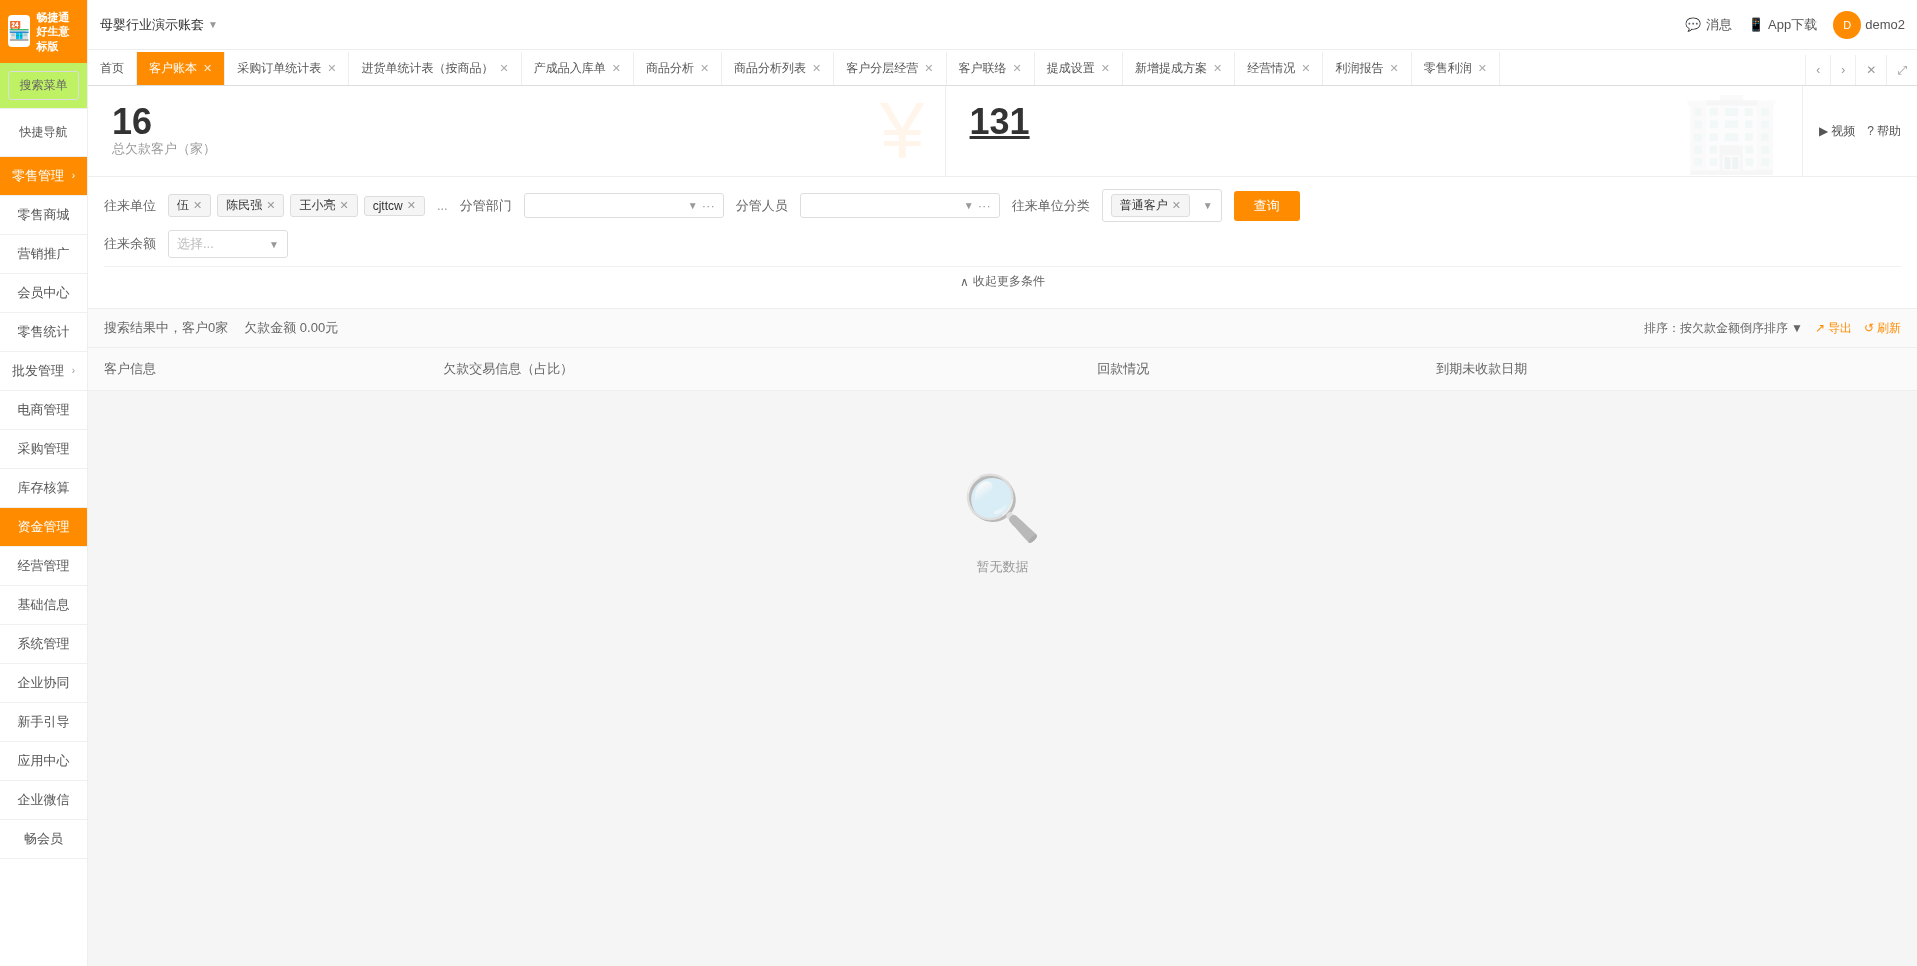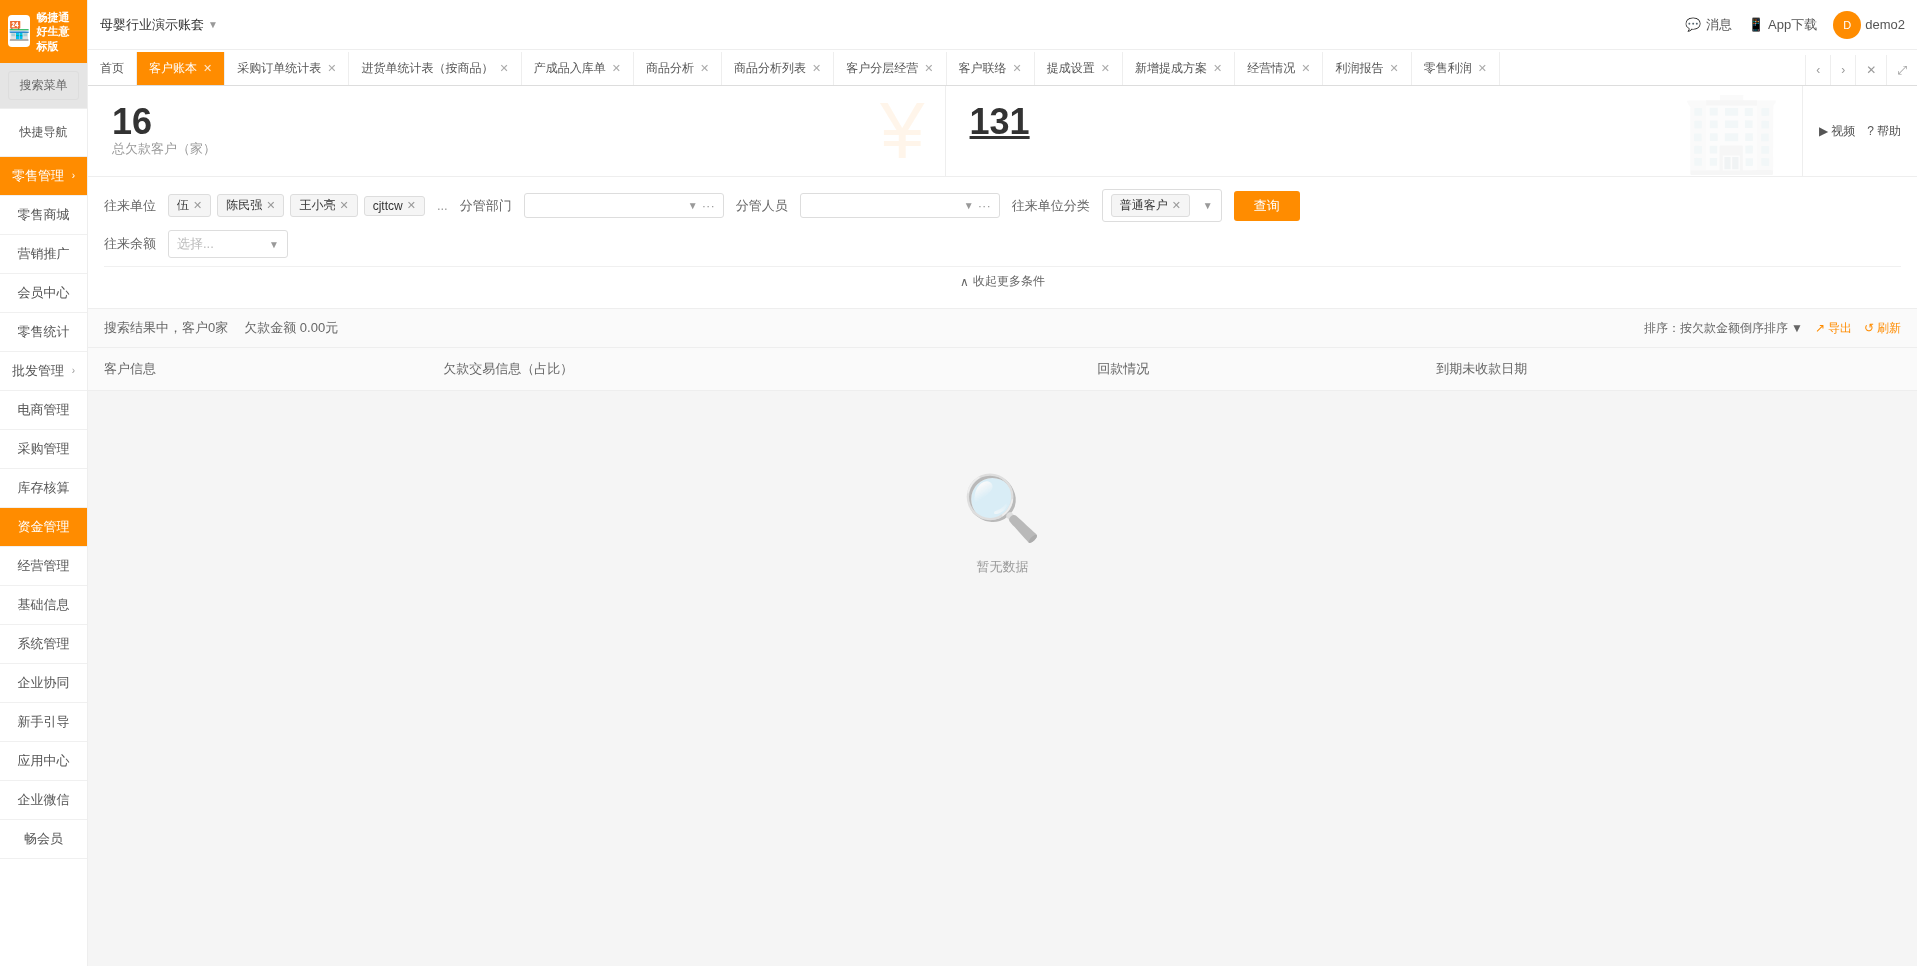--- a/index.html
+++ b/index.html
@@ -8,21 +8,21 @@
     
     .app-wrapper { display: flex; height: 100%; }
     .sidebar { width: 88px; background: #fff; display: flex; flex-direction: column; border-right: 1px solid #eee; flex-shrink: 0; }
     .main-area { flex: 1; display: flex; flex-direction: column; overflow: hidden; }
 
     
     .sidebar-logo { background: #ff8c00; padding: 10px 8px; display: flex; align-items: center; gap: 6px; min-height: 50px; }
     .sidebar-logo-icon { width: 32px; height: 32px; background: #fff; border-radius: 4px; display: flex; align-items: center; justify-content: center; font-size: 18px; }
     .sidebar-logo-text { color: #fff; font-size: 11px; line-height: 1.3; font-weight: bold; }
 
-    .sidebar-search { padding: 8px; background: #e5e5e5; border-bottom: 1px solid #eee; }
+    .sidebar-search { padding: 8px; background: #bef264; border-bottom: 1px solid #eee; }
     .sidebar-search-btn { width: 100%; background: none; border: 1px solid #ddd; border-radius: 3px; padding: 5px 4px; font-size: 12px; cursor: pointer; color: #666; text-align: center; }
 
     .sidebar-nav-btn { padding: 8px; border-bottom: 1px solid #eee; }
     .sidebar-nav-item { width: 100%; background: none; border: none; padding: 7px 4px; font-size: 12px; cursor: pointer; color: #555; text-align: center; display: block; font-family: Liberation Serif, serif; }
 
     .sidebar-menu { flex: 1; overflow-y: auto; }
     .sidebar-menu-item { padding: 10px 8px; font-size: 13px; color: #555; cursor: pointer; text-align: center; border-bottom: 1px solid #f0f0f0; display: flex; align-items: center; justify-content: center; gap: 4px; }
     .sidebar-menu-item.active { background: #ff8c00; color: #fff; }
     .sidebar-menu-item.has-arrow { justify-content: space-between; padding: 10px 12px; }
     .sidebar-menu-item .arrow { font-size: 10px; color: #999; }

